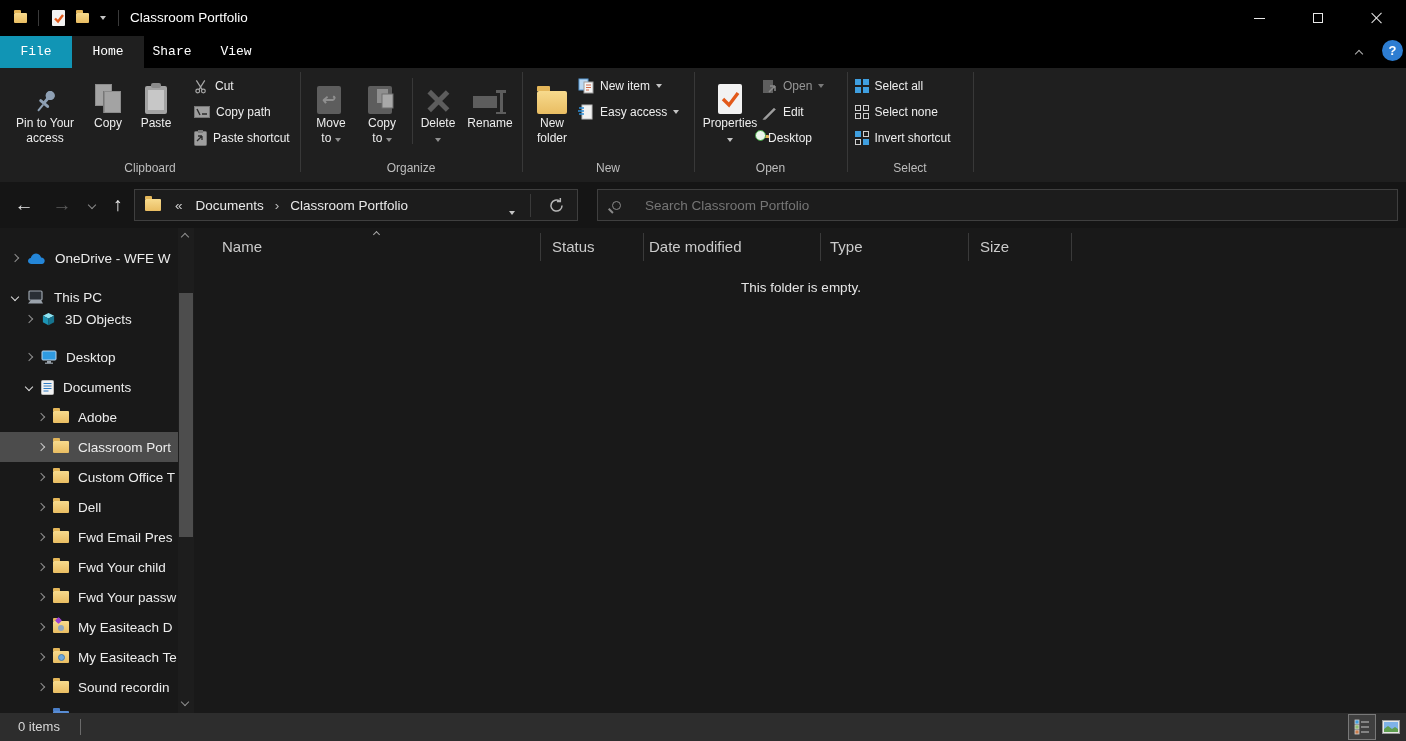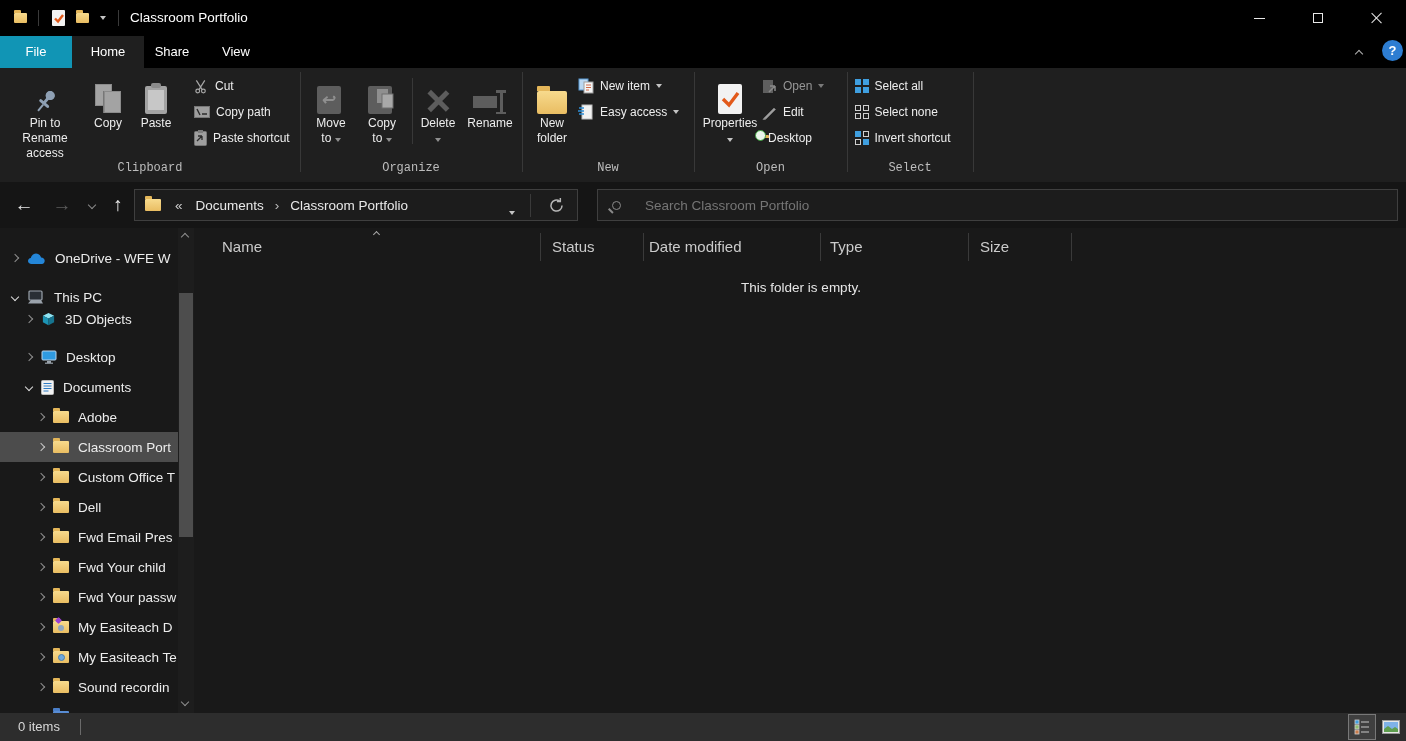--- a/index.html
+++ b/index.html
@@ -31,29 +31,29 @@
   .dot { position:absolute; border-radius:50%; }
 
   
   .chev { display:inline-block; width:6px; height:6px; border-right:1.4px solid #8f8f8f; border-bottom:1.4px solid #8f8f8f; transform:rotate(-45deg); }
   .chev.down { border-color:#dcdcdc; transform:rotate(45deg); }
   .chev.up { transform:rotate(-135deg); }
   .caret { display:inline-block; width:0; height:0; border-left:3.5px solid transparent; border-right:3.5px solid transparent; border-top:4px solid #c4c4c4; }
 
   
   .tabrow { position:absolute; left:0; top:36px; width:1406px; height:32px; background:#000; }
-  .tab { position:absolute; top:0; height:32px; line-height:32px; text-align:center; color:#fff; font-size:13px; }
+  .tab { position:absolute; top:0; height:32px; line-height:32px; text-align:center; color:#fff; font-size:13px;font-family:Liberation Mono, monospace; }
   .tab.file { left:0; width:72px; background:#1195b5; }
   .tab.active { background:#1f1f1f; }
 
   
   .ribbon { position:absolute; left:0; top:68px; width:1406px; height:114px; background:#1f1f1f; }
   .rdiv { position:absolute; top:4px; height:100px; width:1px; background:#383838; }
   .rdiv.mini { top:10px; height:66px; }
-  .glabel { position:absolute; top:93px; height:18px; font-size:12px; color:#bdbdbd; text-align:center;font-family:Liberation Mono, monospace; }
+  .glabel { position:absolute; top:93px; height:18px; font-size:12px; color:#bdbdbd; text-align:center; }
   .rbig { position:absolute; top:4px; height:88px; text-align:center; font-size:12px; color:#ededed; cursor:default; }
   .rbig .ric { height:44px; display:flex; align-items:flex-end; justify-content:center; padding-bottom:2px; }
   .rbig .rl { line-height:15px; }
   .rsm { position:absolute; height:24px; display:flex; align-items:center; gap:6px; font-size:12px; color:#ededed; white-space:nowrap; }
   .dim { color:#969696; }
 
   
   .pin-ic { position:relative; width:26px; height:26px; transform:rotate(40deg); }
   .pin-ic .p-head { position:absolute; left:9px; top:1px; width:9px; height:9px; border-radius:50%; background:#8ea0b4; }
   .pin-ic .p-stem { position:absolute; left:12px; top:8px; width:3px; height:7px; background:#8ea0b4; }
@@ -174,21 +174,21 @@
     <div class="rbig" style="left:6px;width:78px">
       <div class="ric">
           <span class="pin-ic">
             <i class="p-head" style="position:absolute"></i>
             <i class="p-head"></i>
             <i class="p-stem"></i>
             <i class="p-base"></i>
             <i class="p-tip"></i>
           </span>
         </div>
-      <div class="rl">Pin to Rename</div>
+      <div class="rl">Pin to Your</div>
         <div class="rl">access</div>
     </div>
     <div class="rbig" style="left:86px;width:44px">
       <div class="ric">
           <span class="pages"></span>
         </div>
       <div class="rl">Copy</div>
     </div>
     <div class="rbig" style="left:132px;width:48px">
       <div class="ric">

